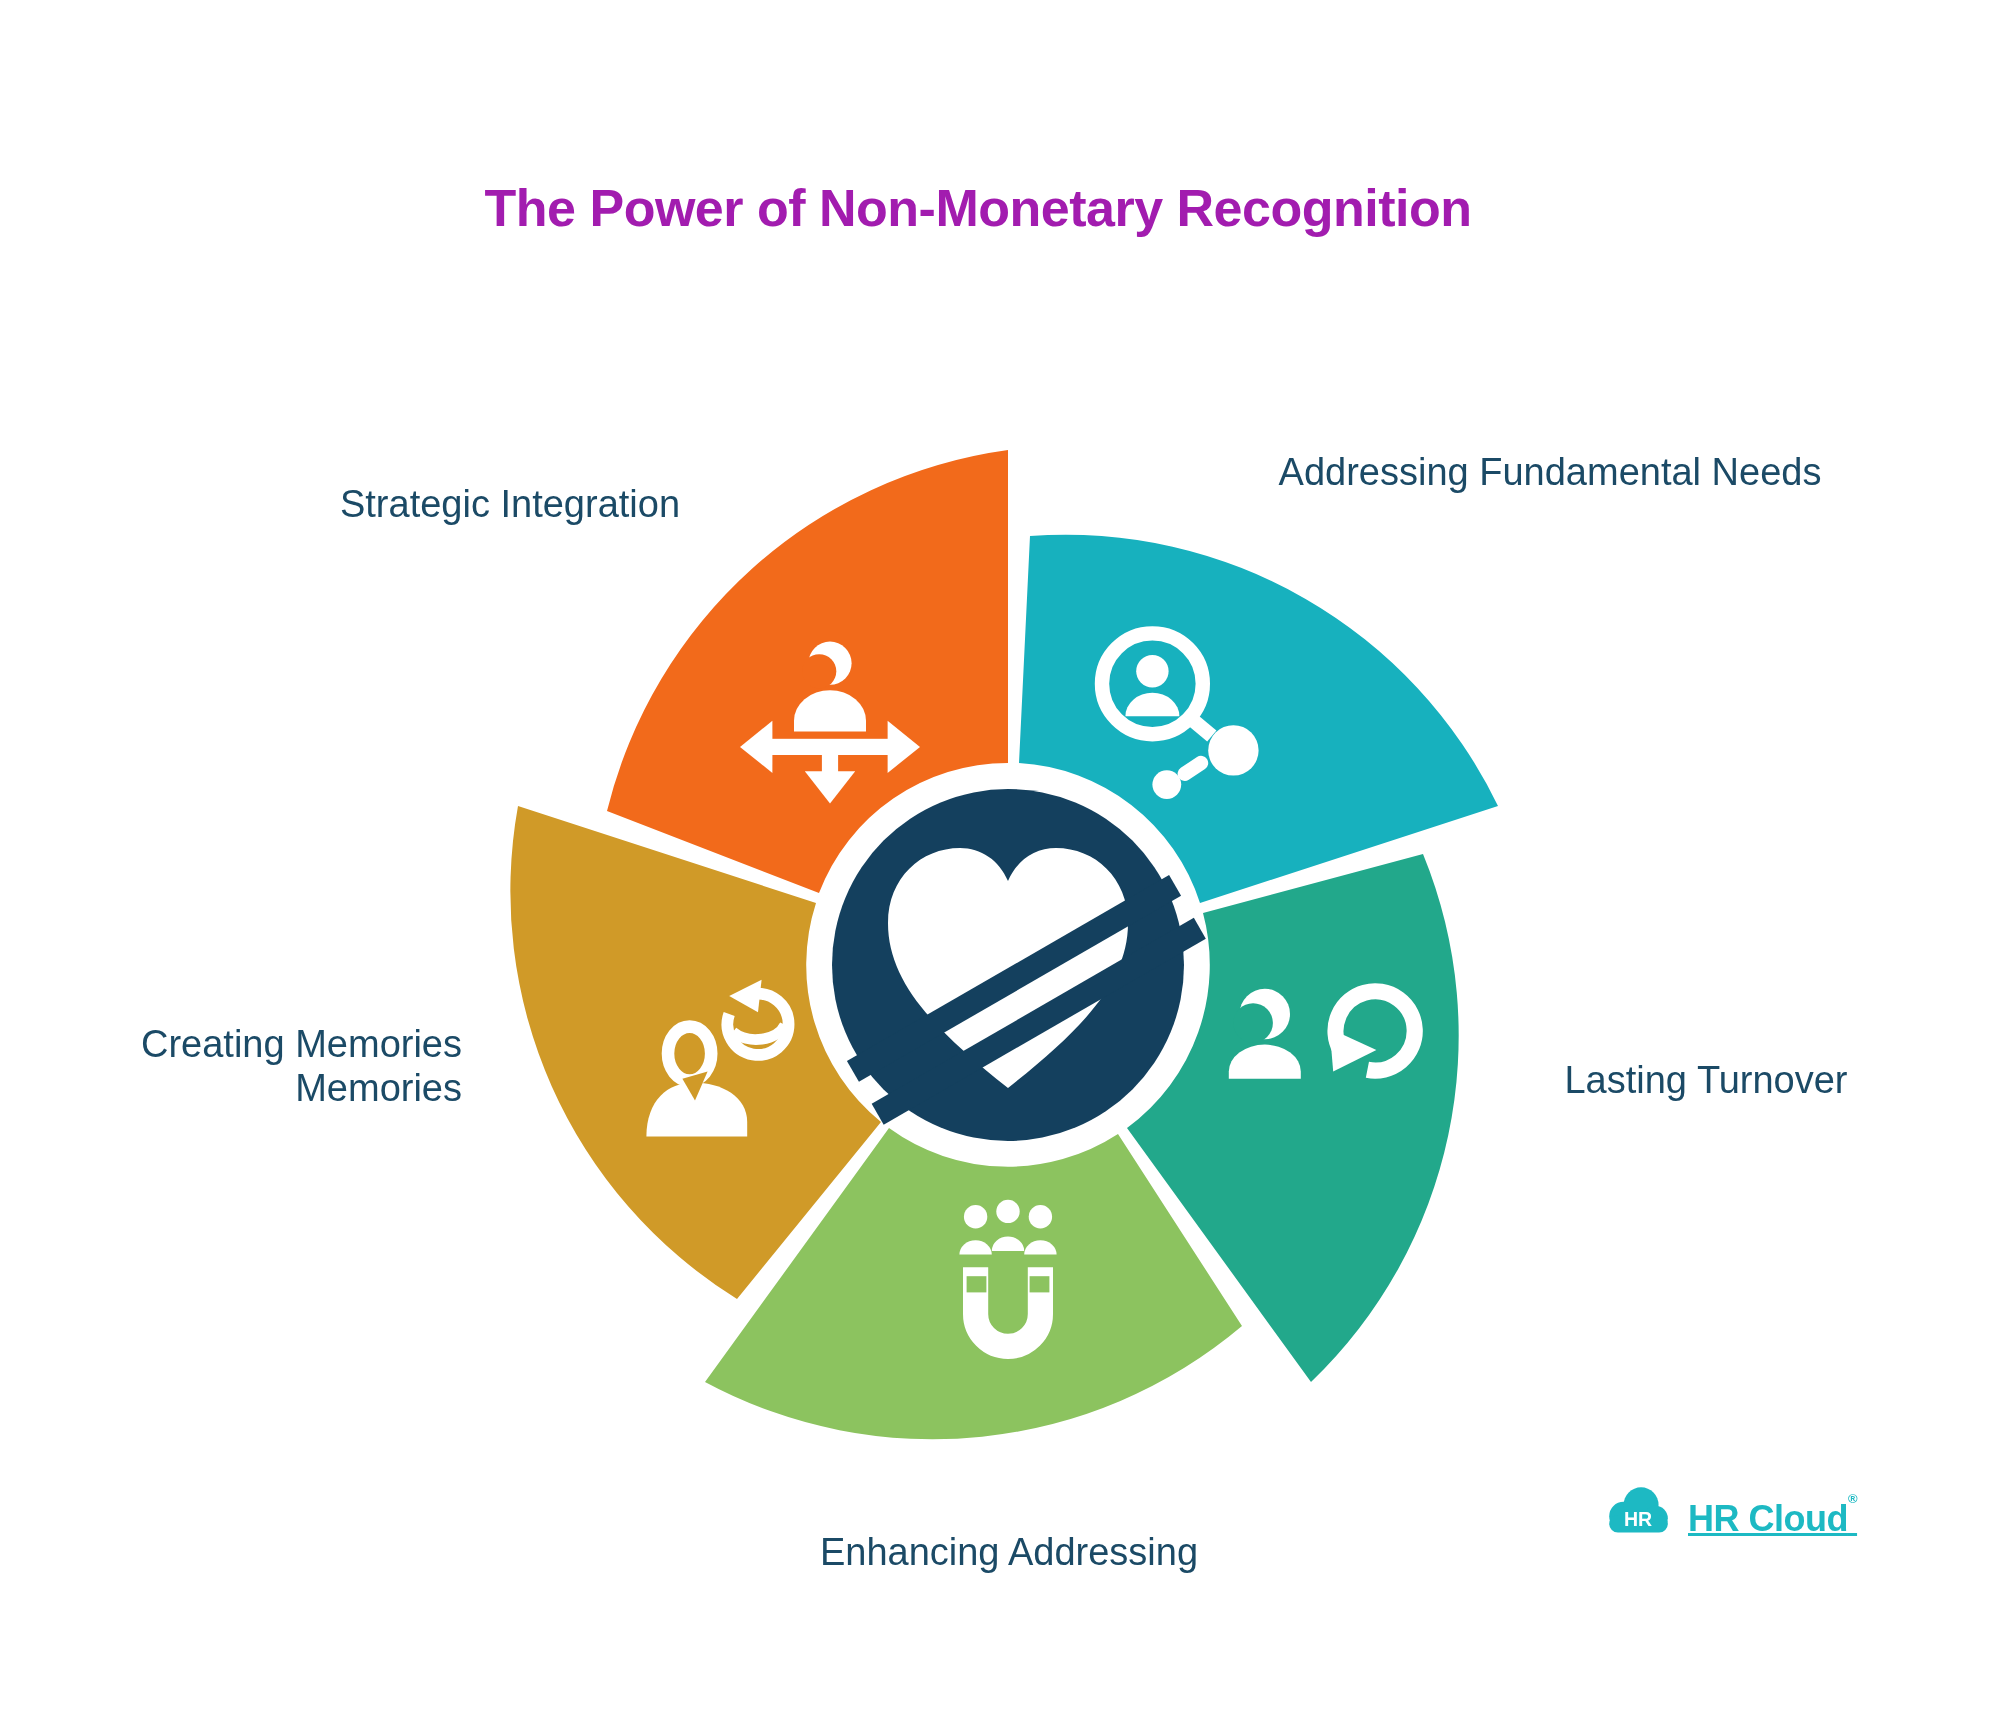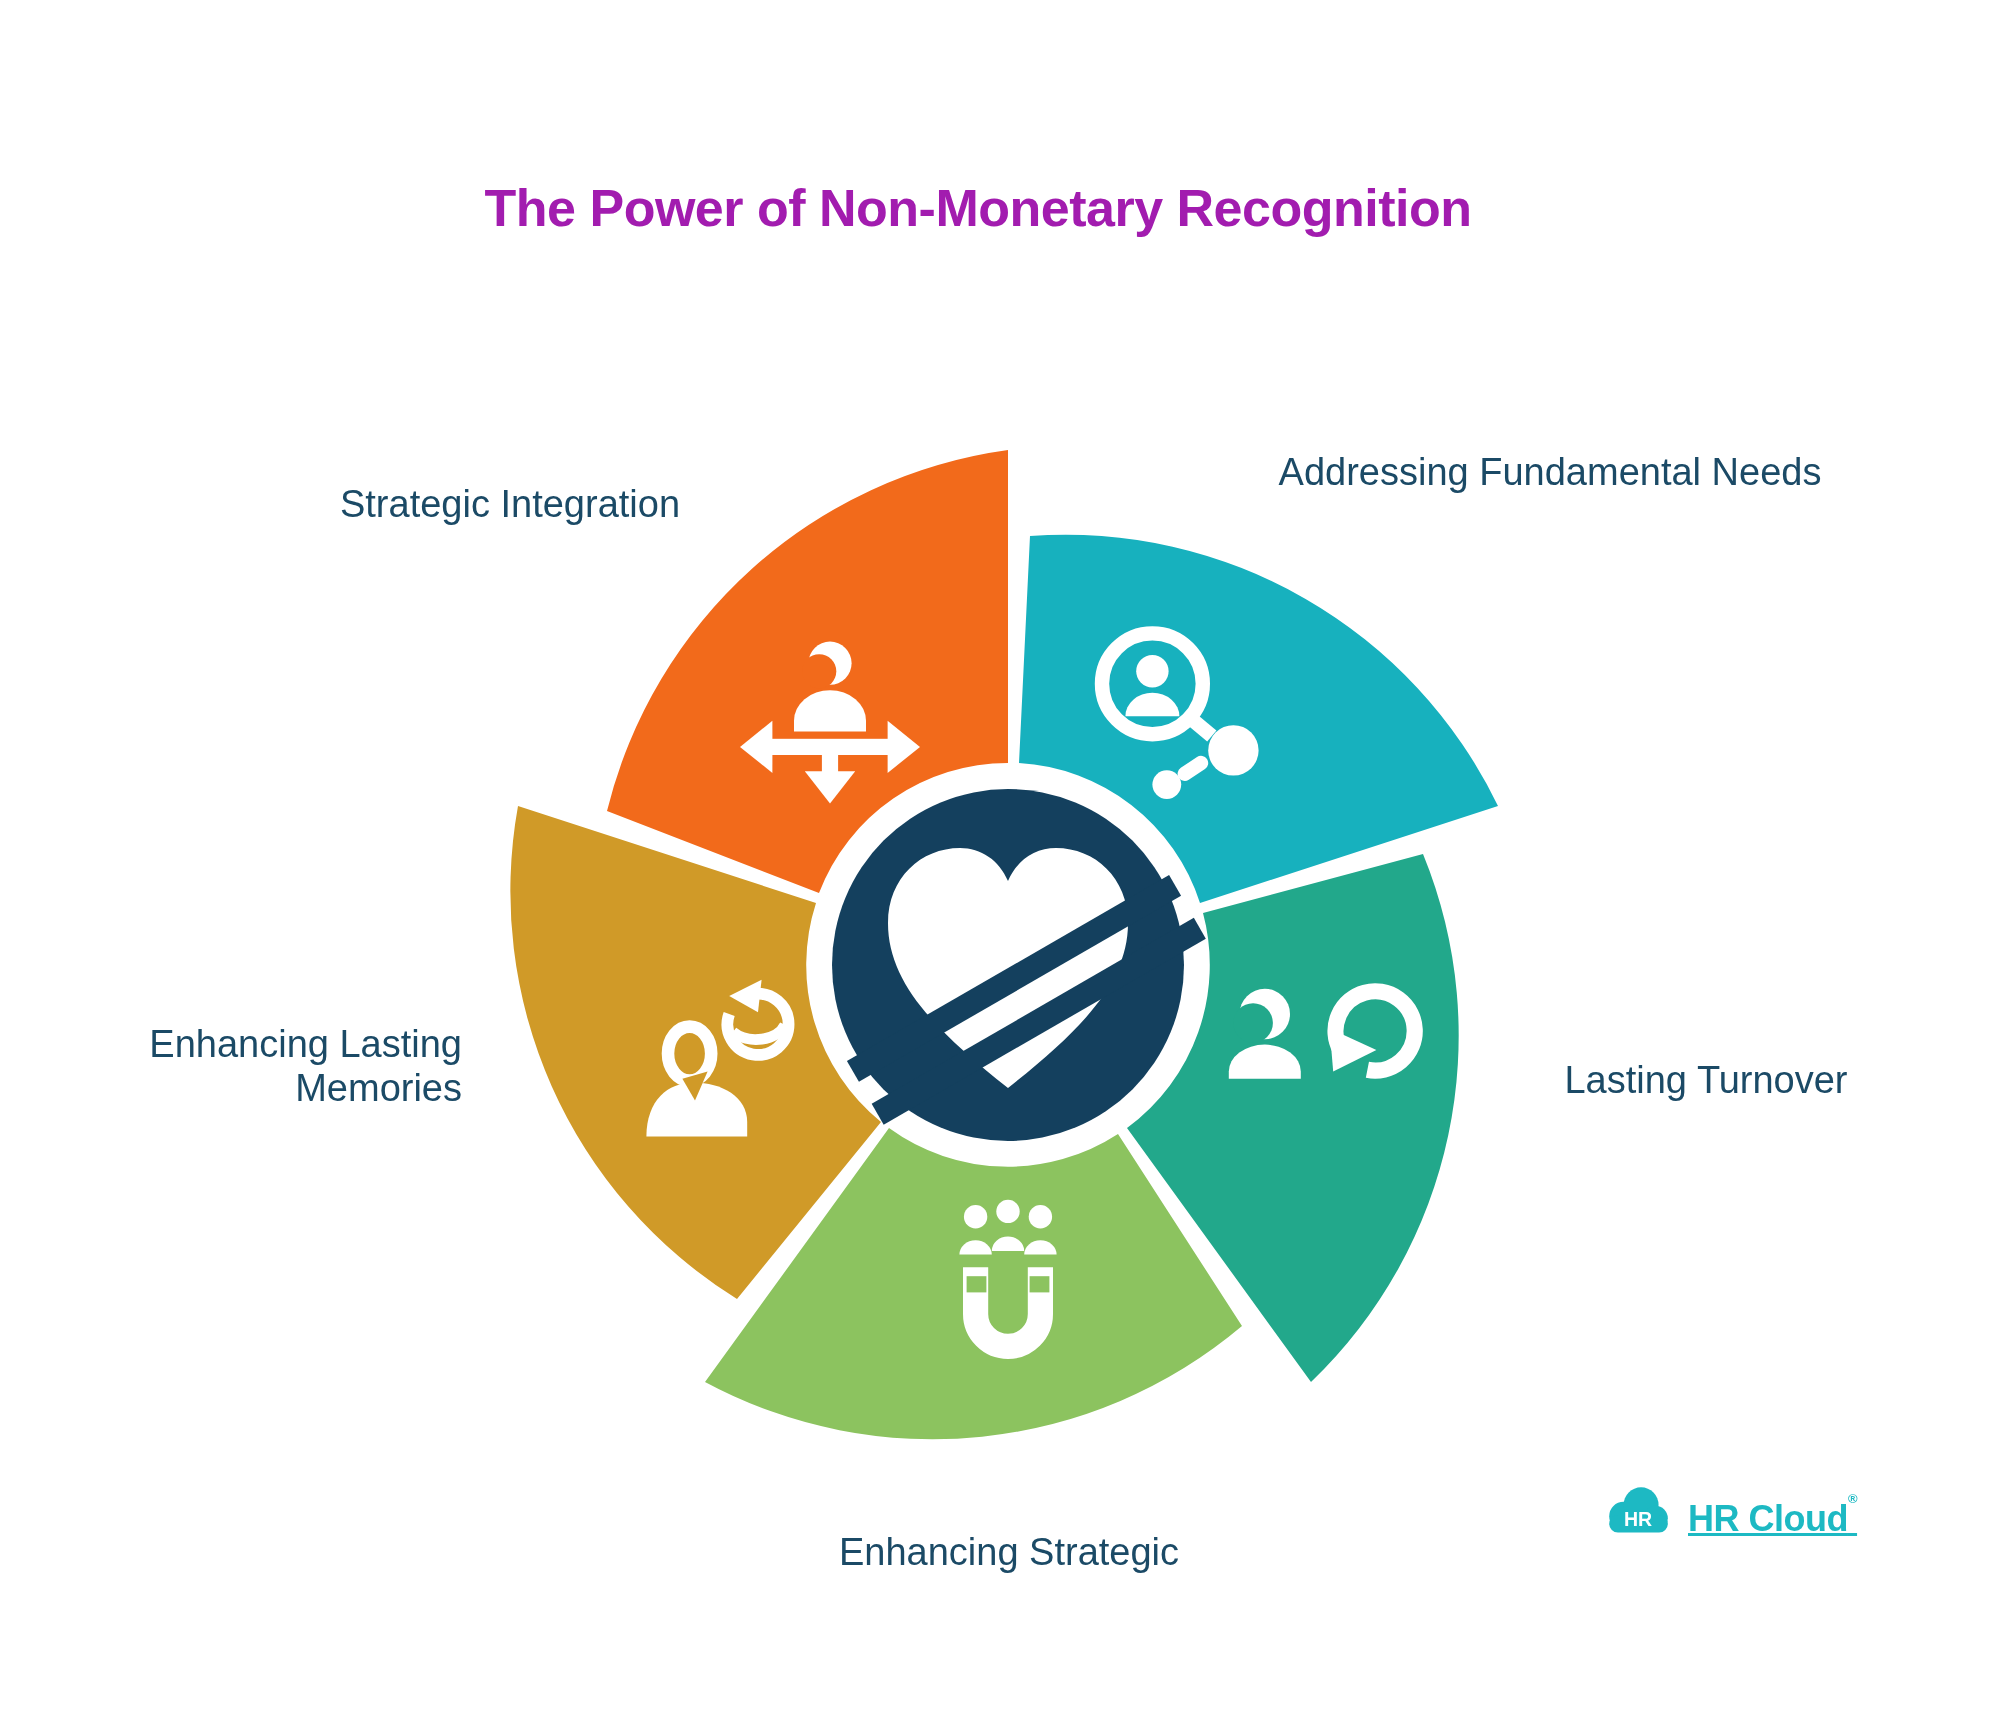--- a/index.html
+++ b/index.html
@@ -91,22 +91,22 @@
     <g transform="rotate(-30 50 50)" fill="#14405E">
       <rect x="-12" y="50" width="124" height="8"></rect>
       <rect x="-12" y="66.5" width="124" height="8"></rect>
     </g>
   </g>
 </svg>
 
 <div class="lbl center" id="lbl-strategic">Strategic Integration</div>
 <div class="lbl center" id="lbl-addressing">Addressing Fundamental Needs</div>
 <div class="lbl center" id="lbl-reducing">Lasting Turnover</div>
-<div class="lbl center" id="lbl-enhancing">Enhancing Strategic</div>
-<div class="lbl" id="lbl-creating">Enhancing Lasting Memories</div>
+<div class="lbl center" id="lbl-enhancing">Enhancing Addressing</div>
+<div class="lbl" id="lbl-creating">Creating Memories Memories</div>
 
 <div class="logo">
   <svg width="72" height="58" viewBox="0 0 70 56">
     <g fill="#1DB9C3">
       <circle cx="21" cy="33" r="14"></circle>
       <circle cx="38" cy="22" r="17"></circle>
       <circle cx="52" cy="35" r="12"></circle>
       <rect x="7" y="32" width="57" height="17" rx="8.5"></rect>
     </g>
     <text x="35" y="43" text-anchor="middle" font-size="19" font-weight="700" font-family="Liberation Sans, sans-serif" fill="#ffffff">HR</text>

